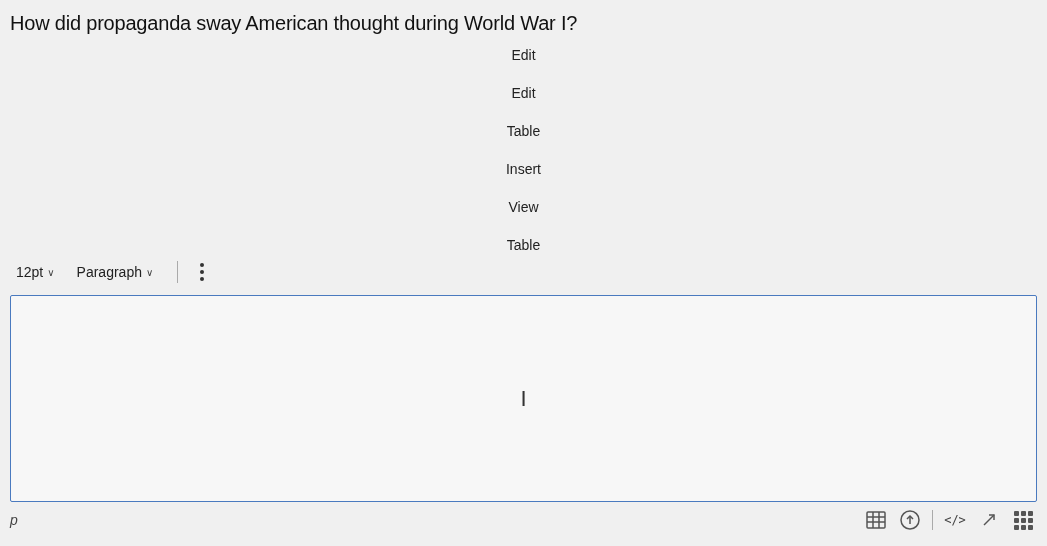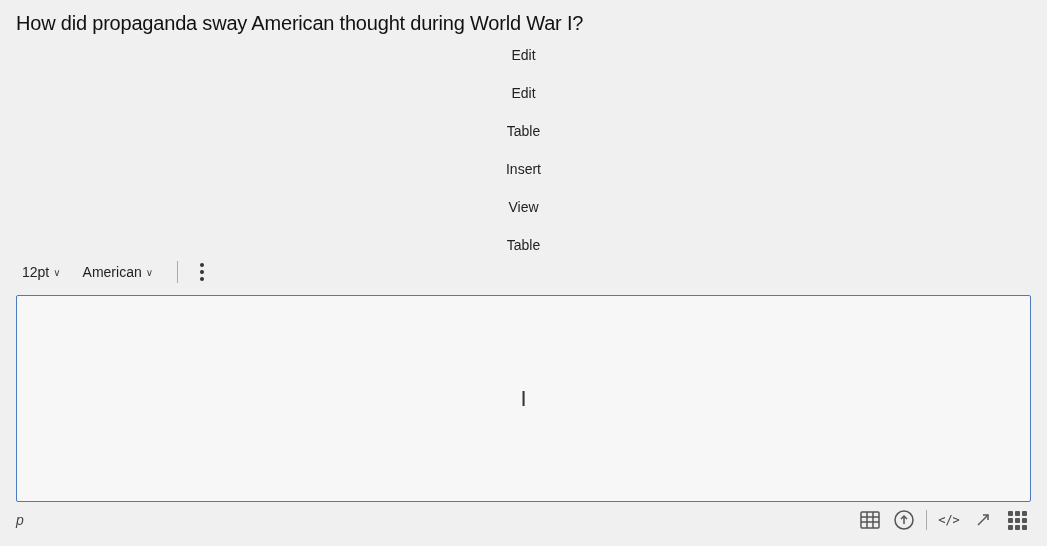--- a/index.html
+++ b/index.html
@@ -16,21 +16,21 @@
       overflow: hidden;
       display: flex;
       align-items: center;
       justify-content: center;
     }
 
     .editor-container {
       background: #f0f0f0;
       width: 1047px;
       height: 546px;
-      padding: 12px 16px;
+      padding: 12px 10px;
       display: flex;
       flex-direction: column;
       gap: 0;
     }
 
     .question-title {
       font-size: 20px;
       font-weight: 500;
       color: #111;
       margin-bottom: 10px;
@@ -195,21 +195,21 @@
     <span class="menu-item">View</span>
     <span class="menu-item">Table</span>
   </div>
 
   <div class="toolbar">
     <div class="toolbar-dropdown">
       <span>12pt</span>
       <span class="chevron">∨</span>
     </div>
     <div class="toolbar-dropdown">
-      <span>American</span>
+      <span>Paragraph</span>
       <span class="chevron">∨</span>
     </div>
     <div class="toolbar-divider"></div>
     <div class="toolbar-dots">
       <span></span>
       <span></span>
       <span></span>
     </div>
   </div>
 

